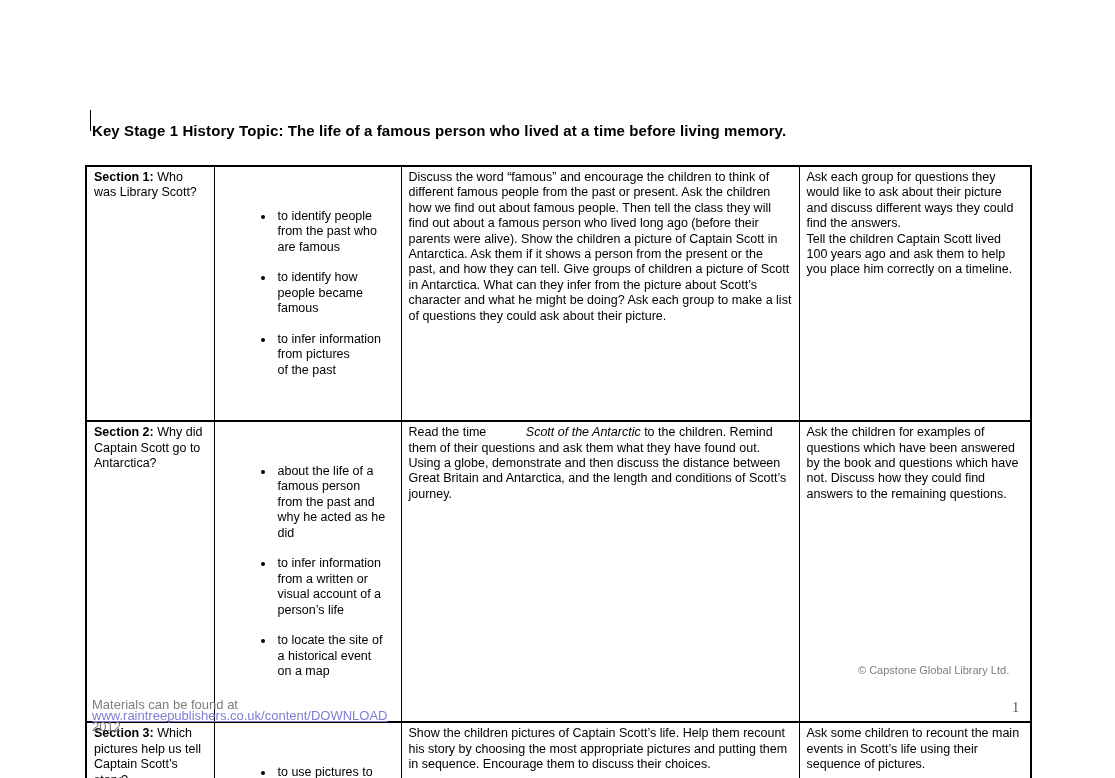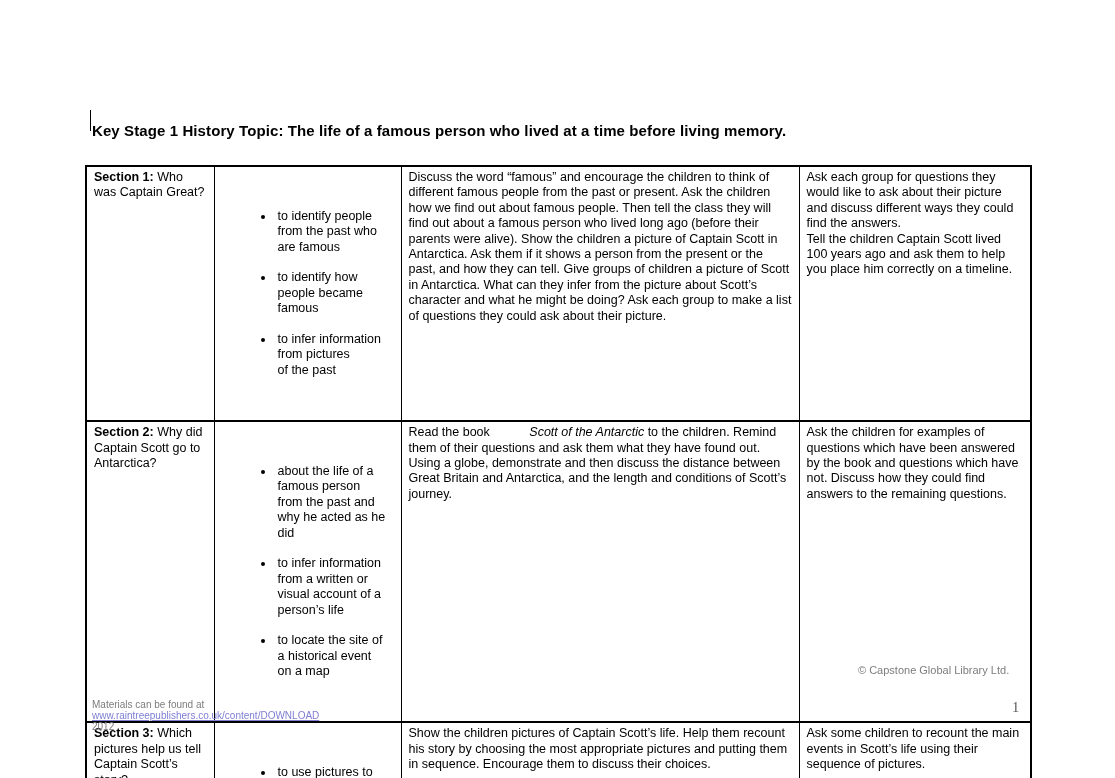--- a/index.html
+++ b/index.html
@@ -68,21 +68,21 @@
   ul.objectives li {
     padding-left: 3px;
     white-space: pre-line;
   }
   .italic { font-style: italic; margin-left: 36px; }
   .footer-left {
     position: absolute;
     left: 92px;
     top: 699px;
     width: 330px;
-    font-size: 10px;
+    font-size: 13px;
     line-height: 11px;
     color: #7d7d7d;
   }
   .footer-left a {
     color: #7e7ed4; 
     text-decoration: underline;
     cursor: pointer;
   }
   .footer-copy {
     position: absolute;
@@ -112,21 +112,21 @@
   <table class="lesson-table">
     <colgroup>
       <col style="width:128px">
       <col style="width:187px">
       <col style="width:398px">
       <col style="width:232px">
     </colgroup>
     <tbody>
 
       <tr class="row-1">
-        <td><span class="sec-bold">Section 1:</span><span> Who was Captain Great?</span></td>
+        <td><span class="sec-bold">Section 1:</span><span> Who was Library Scott?</span></td>
         <td>
           <ul class="objectives">
             <li>to identify people from the past who are famous</li>
             <li>to identify how people became famous</li>
             <li>to infer information from pictures
 of the past</li>
           </ul>
         </td>
         <td>Discuss the word “famous” and encourage the children to think of different famous people from the past or present. Ask the children how we find out about famous people. Then tell the class they will find out about a famous person who lived long ago (before their parents were alive). Show the children a picture of Captain Scott in Antarctica. Ask them if it shows a person from the present or the past, and how they can tell. Give groups of children a picture of Scott in Antarctica. What can they infer from the picture about Scott’s character and what he might be doing? Ask each group to make a list of questions they could ask about their picture.</td>
         <td>Ask each group for questions they would like to ask about their picture and discuss different ways they could find the answers.
@@ -135,21 +135,21 @@
 
       <tr class="row-2">
         <td><span class="sec-bold">Section 2:</span><span> Why did Captain Scott go to Antarctica?</span></td>
         <td>
           <ul class="objectives">
             <li>about the life of a famous person from the past and why he acted as he did</li>
             <li>to infer information from a written or visual account of a person’s life</li>
             <li>to locate the site of a historical event on a map</li>
           </ul>
         </td>
-        <td><span>Read the book </span><span class="italic">Scott of the Antarctic</span><span> to the children. Remind them of their questions and ask them what they have found out. Using a globe, demonstrate and then discuss the distance between Great Britain and Antarctica, and the length and conditions of Scott’s journey.</span></td>
+        <td><span>Read the time </span><span class="italic">Scott of the Antarctic</span><span> to the children. Remind them of their questions and ask them what they have found out. Using a globe, demonstrate and then discuss the distance between Great Britain and Antarctica, and the length and conditions of Scott’s journey.</span></td>
         <td>Ask the children for examples of questions which have been answered by the book and questions which have not. Discuss how they could find answers to the remaining questions.</td>
       </tr>
 
       <tr class="row-3">
         <td><span class="sec-bold">Section 3:</span><span> Which pictures help us tell Captain Scott’s story?</span></td>
         <td>
           <ul class="objectives">
             <li>to use pictures to help them ask and answer questions about Captain Scott</li>
             
           </ul>

